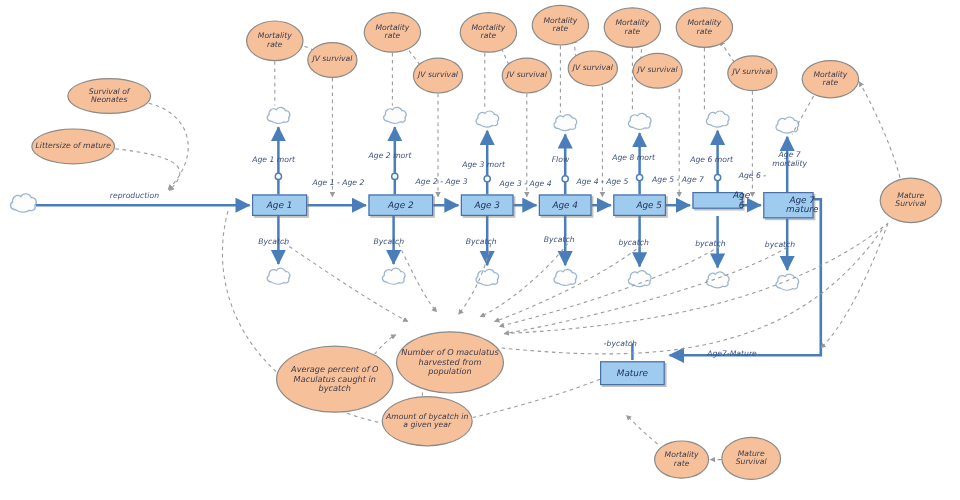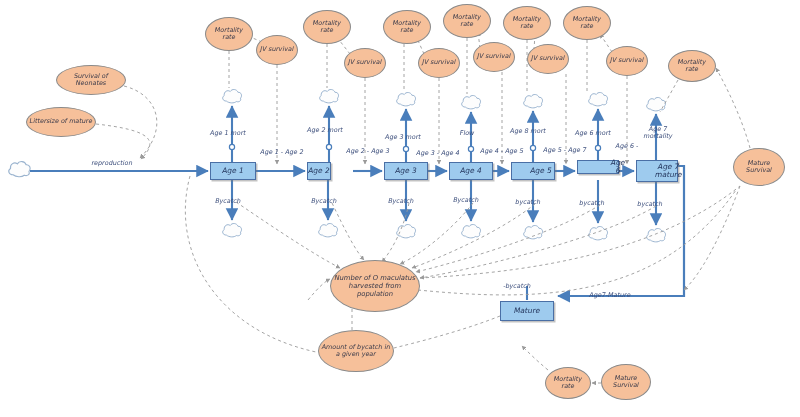--- a/index.html
+++ b/index.html
@@ -220,21 +220,21 @@
       <circle cx="406" cy="149" r="2.6"></circle>
         <circle cx="471" cy="149" r="2.6"></circle>
       <circle cx="533" cy="148" r="2.6"></circle>
         <circle cx="598" cy="148" r="2.6"></circle>
     </g>
   </svg>
 
   <div class="stock" style="left:210px;top:162px;width:46px;height:18px;">
       <span>Age 1</span>
     </div>
-  <div class="stock" style="left:307px;top:162px;width:24px;height:18px;">
+  <div class="stock" style="left:307px;top:162px;width:54px;height:18px;">
       <span>Age 2</span>
     </div>
   <div class="stock" style="left:384px;top:162px;width:44px;height:18px;">
       <span>Age 3</span>
     </div>
   <div class="stock" style="left:449px;top:162px;width:44px;height:18px;">
       <span>Age 4</span>
     </div>
   <div class="stock" style="left:511px;top:162px;width:44px;height:18px;padding-left:16px;">
       <span>Age 5</span>
@@ -292,22 +292,25 @@
   <div class="oval" style="left:606px;top:46px;width:42px;height:30px;">
       <span>JV survival</span>
     </div>
   <div class="oval" style="left:668px;top:50px;width:48px;height:32px;">
       <span>Mortality rate</span>
     </div>
 
   <div class="oval" style="left:733px;top:148px;width:52px;height:38px;">
       <span>Mature Survival</span>
     </div>
-  <div class="oval big" style="left:330px;top:260px;width:90px;height:52px;">
+  <div class="oval big" style="left:330px;top:276px;width:90px;height:52px;">
       <span>Number of O maculatus harvested from population</span>
+    </div>
+  <div class="oval big" style="left:230px;top:288px;width:98px;height:56px;">
+      <span>Average percent of O Maculatus caught in bycatch</span>
     </div>
   <div class="oval" style="left:318px;top:330px;width:76px;height:42px;">
       <span>Amount of bycatch in a given year</span>
     </div>
   <div class="oval" style="left:545px;top:367px;width:46px;height:32px;">
       <span>Mortality rate</span>
     </div>
   <div class="oval" style="left:601px;top:364px;width:50px;height:36px;">
       <span>Mature Survival</span>
     </div>

